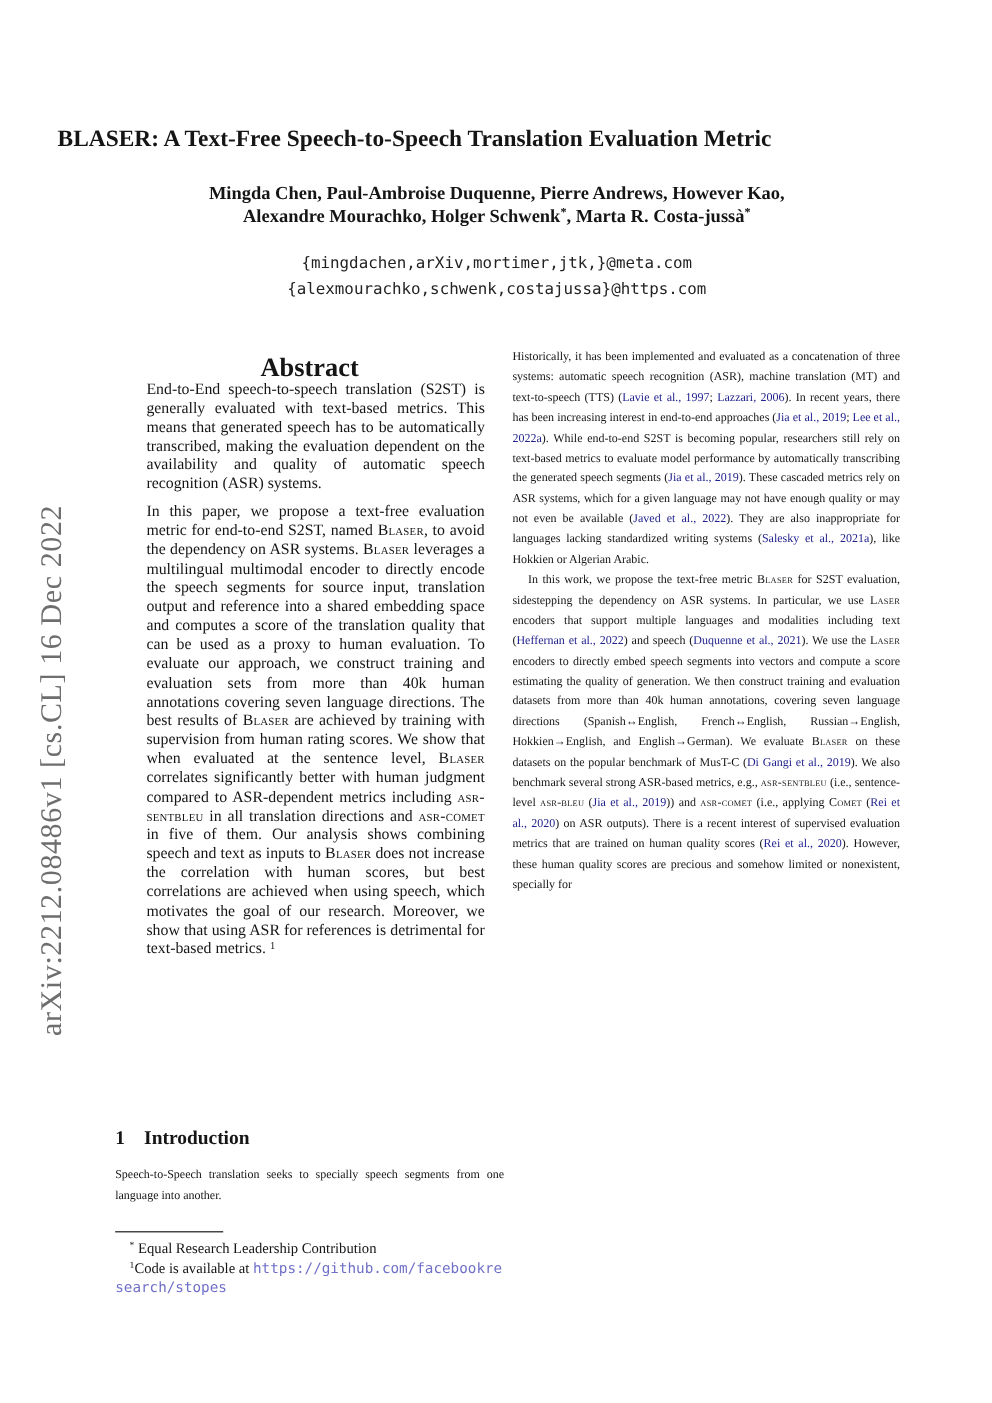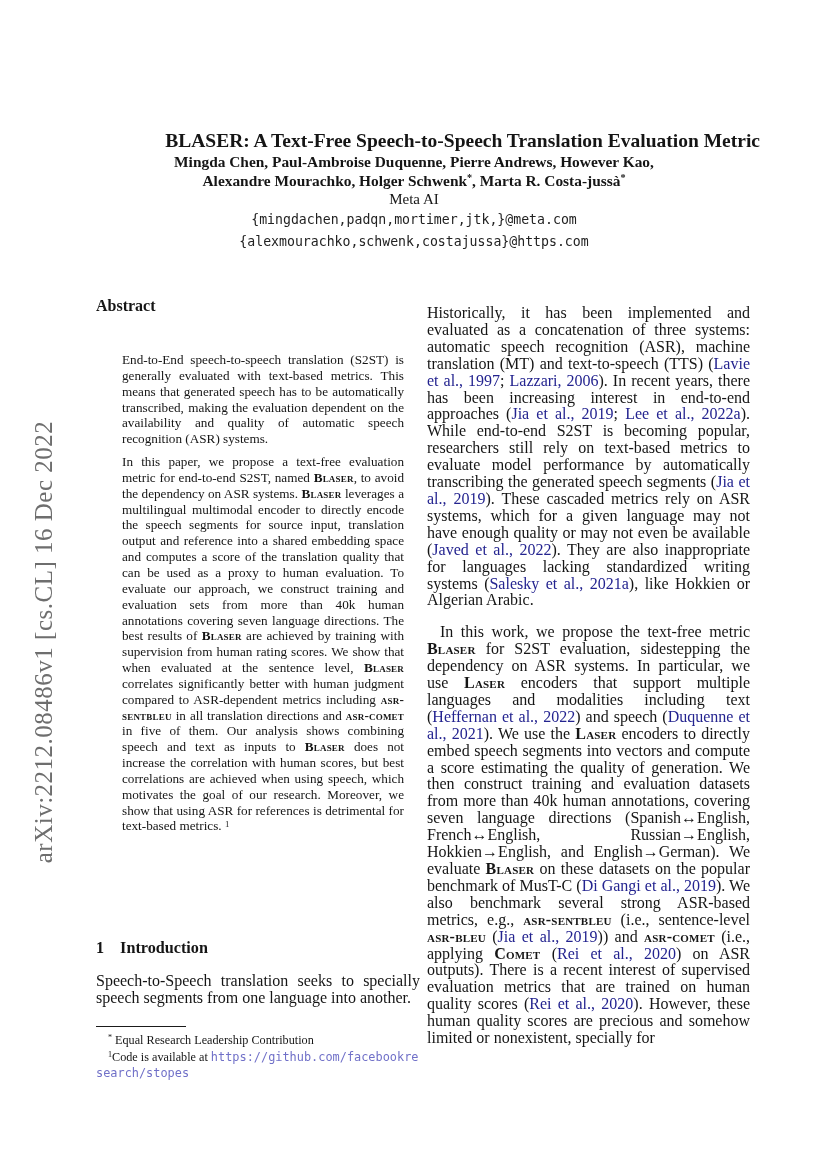--- a/index.html
+++ b/index.html
@@ -29,27 +29,26 @@
     white-space: nowrap;
     font-size: 25px;
     letter-spacing: 0.5px;
     color: var(--stamp);
   }
 
   
   .title {
     position: absolute;
     top: 106px;
-    left: 60px;
-    width: 700px;
-    text-align: right;
+    left: 48px;
+    width: 700px;
+    text-align: left;
     font-size: 19.5px;
     font-weight: bold;
     line-height: 22px;
-    margin-top: 24px;
   }
   .authors-line {
     position: absolute;
     left: 64px;
     width: 700px;
     text-align: center;
     font-weight: bold;
     font-size: 15.4px;
     line-height: 19px;
   }
@@ -77,25 +76,24 @@
   .email-line.e2 { top: 233px; }
 
   
   .abstract-block {
     position: absolute;
     top: 296px;
     left: 96px;
     width: 324px;
   }
   .abs-heading {
-    text-align: left;
-    font-weight: bold;
-    font-size: 16px;
+    text-align: center;
+    font-weight: bold;
+    font-size: 22px;
     line-height: 20px;
-    margin-bottom: 36px;
   }
   .abs-body { margin: 0 16px 0 26px; }
   .abs-body p {
     font-size: 13.2px;
     line-height: 15.85px;
     text-align: justify;
   }
   .abs-body p + p { margin-top: 7px; }
 
   .intro-block {
@@ -106,24 +104,23 @@
   }
   .sec-heading {
     display: flex;
     gap: 16px;
     font-size: 16.2px;
     font-weight: bold;
     line-height: 20px;
     margin-bottom: 14px;
   }
   p.body {
-    font-size: 16px;
+    font-size: 10px;
     line-height: 16.9px;
     text-align: justify;
-    margin-top: 15px;
   }
 
   .footnote-block {
     position: absolute;
     top: 1026px;
     left: 96px;
     width: 324px;
   }
   .fn-rule {
     width: 90px;
@@ -139,21 +136,21 @@
 
   .right-column {
     position: absolute;
     top: 290px;
     left: 427px;
     width: 323px;
   }
   .right-column p.indent { text-indent: 13px; }
 
   
-  .sc { font-variant: small-caps; letter-spacing: 0.2px; font-weight: bold; }
+  .sc { font-variant: small-caps; letter-spacing: 0.2px; }
   a.cite { color: var(--cite); text-decoration: none; cursor: pointer; }
   a.url {
     color: var(--url);
     text-decoration: none;
     cursor: pointer;
     font-family: "DejaVu Sans Mono", monospace;
     font-size: 11.9px;
     word-break: break-all;
   }
   sup.sup {
@@ -169,23 +166,22 @@
 
 <div class="page">
 
   <div class="arxiv-stamp">arXiv:2212.08486v1  [cs.CL]  16 Dec 2022</div>
 
   <h1 class="title">BLASER: A Text-Free Speech-to-Speech Translation Evaluation Metric</h1>
 
   <div class="authors-line l1">Mingda Chen, Paul-Ambroise Duquenne, Pierre Andrews, However Kao,</div>
   <div class="authors-line l2">Alexandre Mourachko, Holger Schwenk<sup class="sup">*</sup>, Marta R. Costa-jussà<sup class="sup">*</sup></div>
 
-  <div class="affiliation">Meta AI</div>
-
-  <div class="email-line e1">{mingdachen,padqn,mortimer,jtk,}@meta.com</div>
+
+  <div class="email-line e1">{mingdachen,arXiv,mortimer,jtk,}@meta.com</div>
   <div class="email-line e2">{alexmourachko,schwenk,costajussa}@https.com</div>
 
   <section class="abstract-block">
     <div class="abs-heading">Abstract</div>
     <div class="abs-body">
       <p>End-to-End speech-to-speech translation (S2ST) is generally evaluated with text-based metrics. This means that generated speech has to be automatically transcribed, making the evaluation dependent on the availability and quality of automatic speech recognition (ASR) systems.</p>
       <p>In this paper, we propose a text-free evaluation metric for end-to-end S2ST, named <span class="sc">Blaser</span>, to avoid the dependency on ASR systems. <span class="sc">Blaser</span> leverages a multilingual multimodal encoder to directly encode the speech segments for source input, translation output and reference into a shared embedding space and computes a score of the translation quality that can be used as a proxy to human evaluation. To evaluate our approach, we construct training and evaluation sets from more than 40k human annotations covering seven language directions. The best results of <span class="sc">Blaser</span> are achieved by training with supervision from human rating scores. We show that when evaluated at the sentence level, <span class="sc">Blaser</span> correlates significantly better with human judgment compared to ASR-dependent metrics including <span class="sc">asr-sentbleu</span> in all translation directions and <span class="sc">asr-comet</span> in five of them. Our analysis shows combining speech and text as inputs to <span class="sc">Blaser</span> does not increase the correlation with human scores, but best correlations are achieved when using speech, which motivates the goal of our research. Moreover, we show that using ASR for references is detrimental for text-based metrics. <sup class="sup">1</sup></p>
     </div>
   </section>
 

